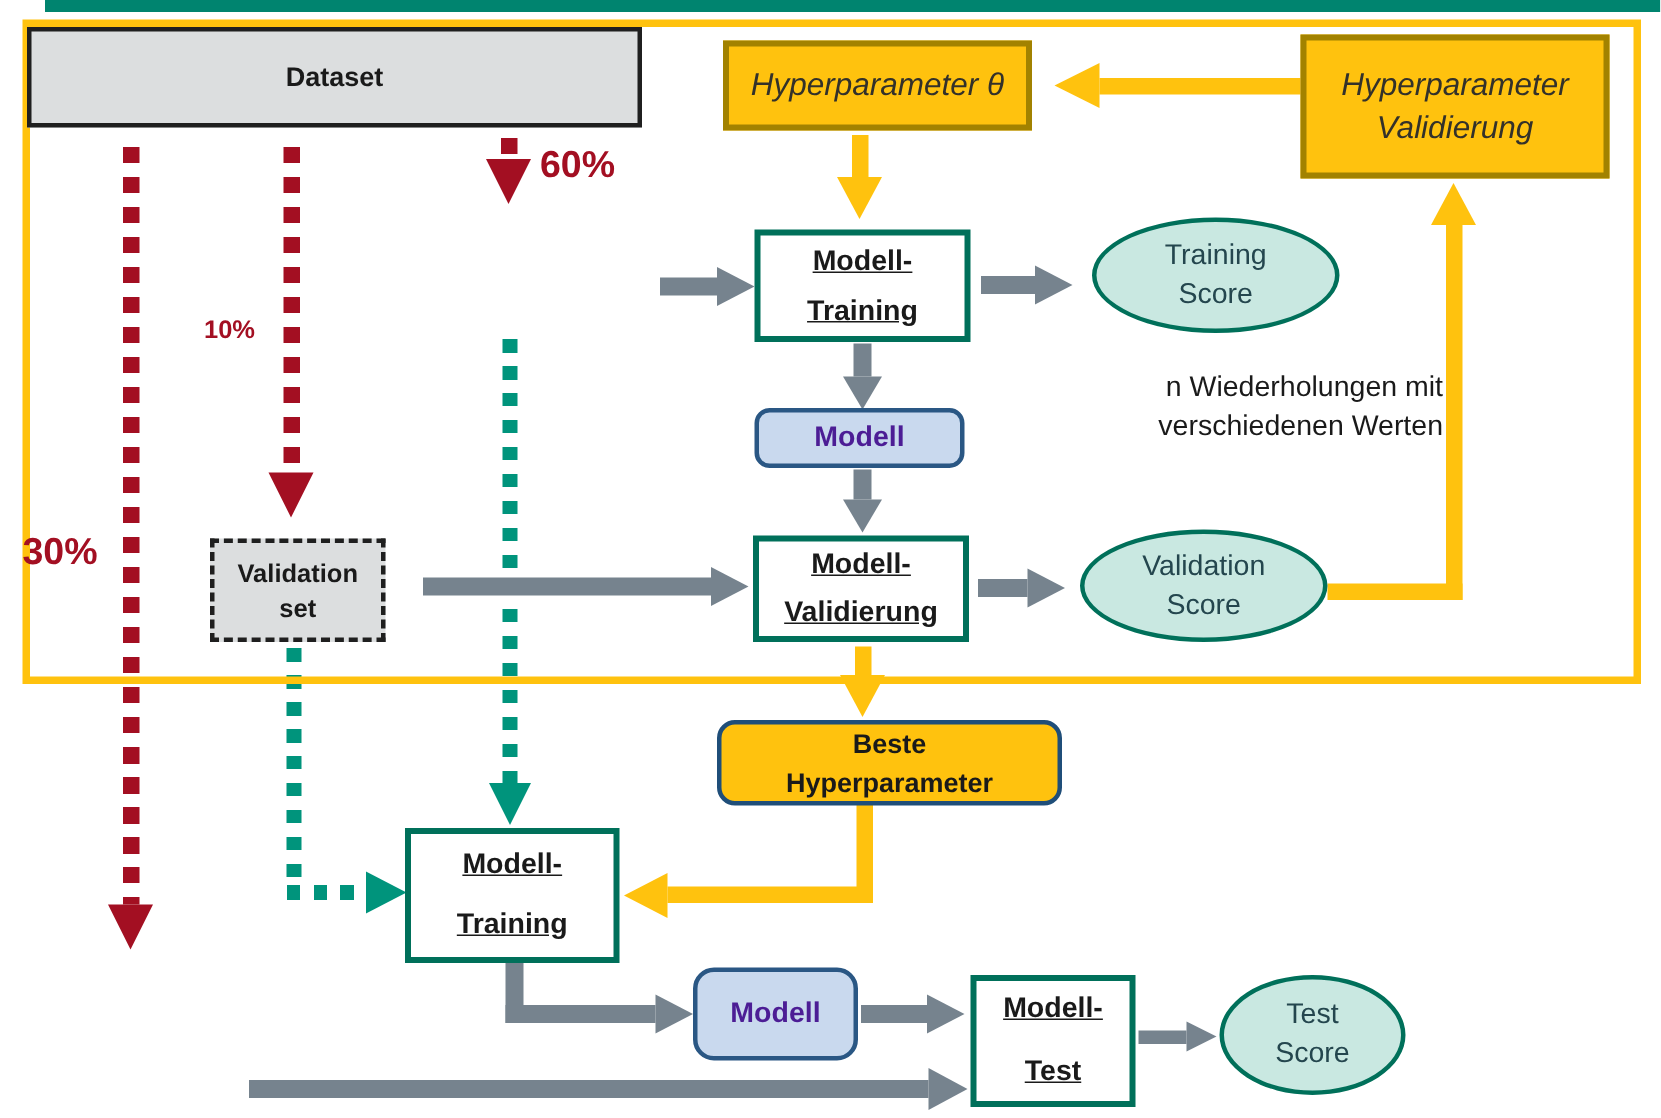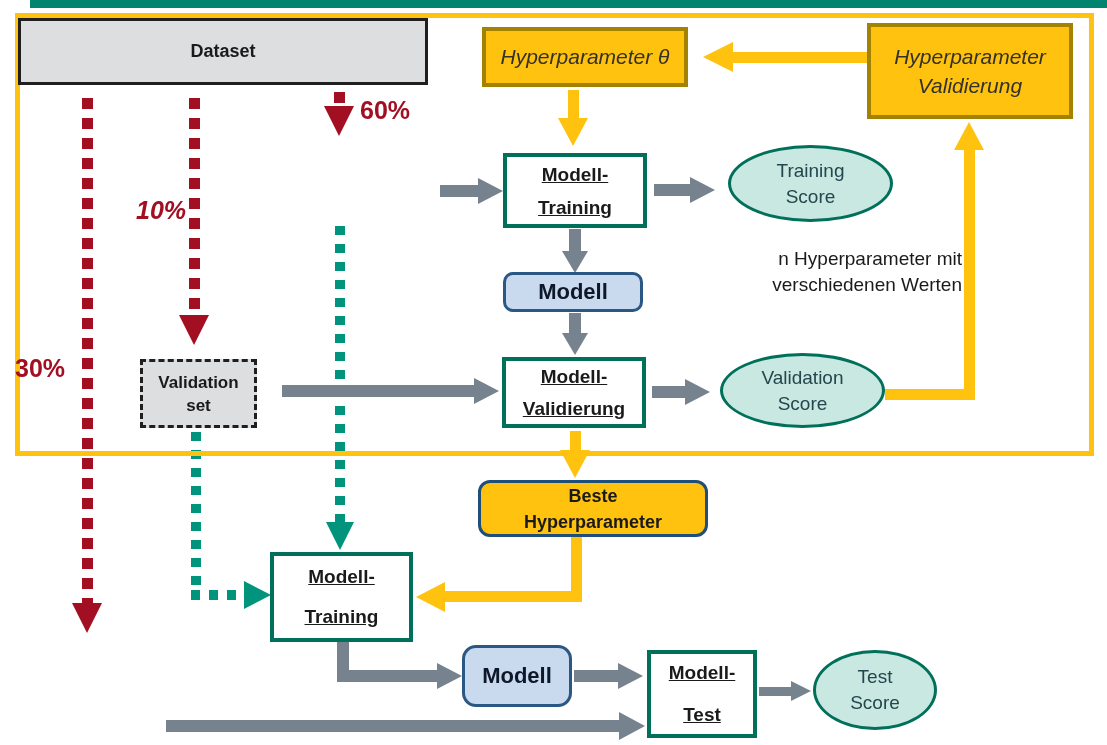--- a/index.html
+++ b/index.html
@@ -8,21 +8,21 @@
     font-family:"Liberation Sans",sans-serif;color:#1a1a1a;
   }
   .abs{position:absolute;box-sizing:border-box;}
   
   .node{position:absolute;box-sizing:border-box;display:flex;flex-direction:column;
         align-items:center;justify-content:center;text-align:center;z-index:3;}
   .gray-solid{background:var(--gray_fill);border:3px solid #1f1f1f;font-weight:bold;font-size:18px;}
   .gray-dash{background:var(--gray_fill);border:3px dashed #1f1f1f;font-weight:bold;font-size:17px;line-height:23px;}
   .teal-box{background:#fff;border:4px solid var(--teal_border);font-weight:bold;font-size:19px;text-decoration:underline;}
   .blue-box{background:var(--blue_fill);border:3px solid var(--blue_border);border-radius:10px;
-            font-weight:bold;font-size:22px;color:#0f172a;}
+            font-weight:bold;font-size:19px;color:#4c1d95;}
   .yellow-box{background:var(--yellow);border:4px solid var(--gold_border);font-style:italic;
               font-size:21px;color:#33312a;}
   .navy-yellow{background:var(--yellow);border:3px solid var(--navy_border);border-radius:12px;
                font-weight:bold;font-size:18px;line-height:26px;}
   .ellipse{background:var(--ellipse_fill);border:3px solid var(--teal_border);border-radius:50%;
            font-size:19px;line-height:26px;color:#24464e;}
   
   .shaft{position:absolute;z-index:1;}
   .head{position:absolute;width:0;height:0;z-index:1;}
   .pct{position:absolute;font-weight:bold;color:var(--dark_red);z-index:3;}
@@ -166,21 +166,21 @@
     <span>Modell-</span>
     <span>Test</span>
   </div>
 
   <div class="node ellipse" style="left:813px;top:650px;width:124px;height:80px;">
     <span>Test</span>
     <span>Score</span>
   </div>
 
   <div class="pct" style="left:360px;top:96px;font-size:25px;">60%</div>
-  <div class="pct" style="left:136px;top:196px;font-size:25px;font-style:italic;">10%</div>
+  <div class="pct" style="left:136px;top:210px;font-size:17px;">10%</div>
   <div class="pct" style="left:15px;top:354px;font-size:25px;">30%</div>
 
   <div class="note" style="left:642px;top:246px;width:320px;">
-    <div>n Hyperparameter mit</div>
+    <div>n Wiederholungen mit</div>
     <div>verschiedenen Werten</div>
   </div>
 
 </div>
 
 </body></html>

